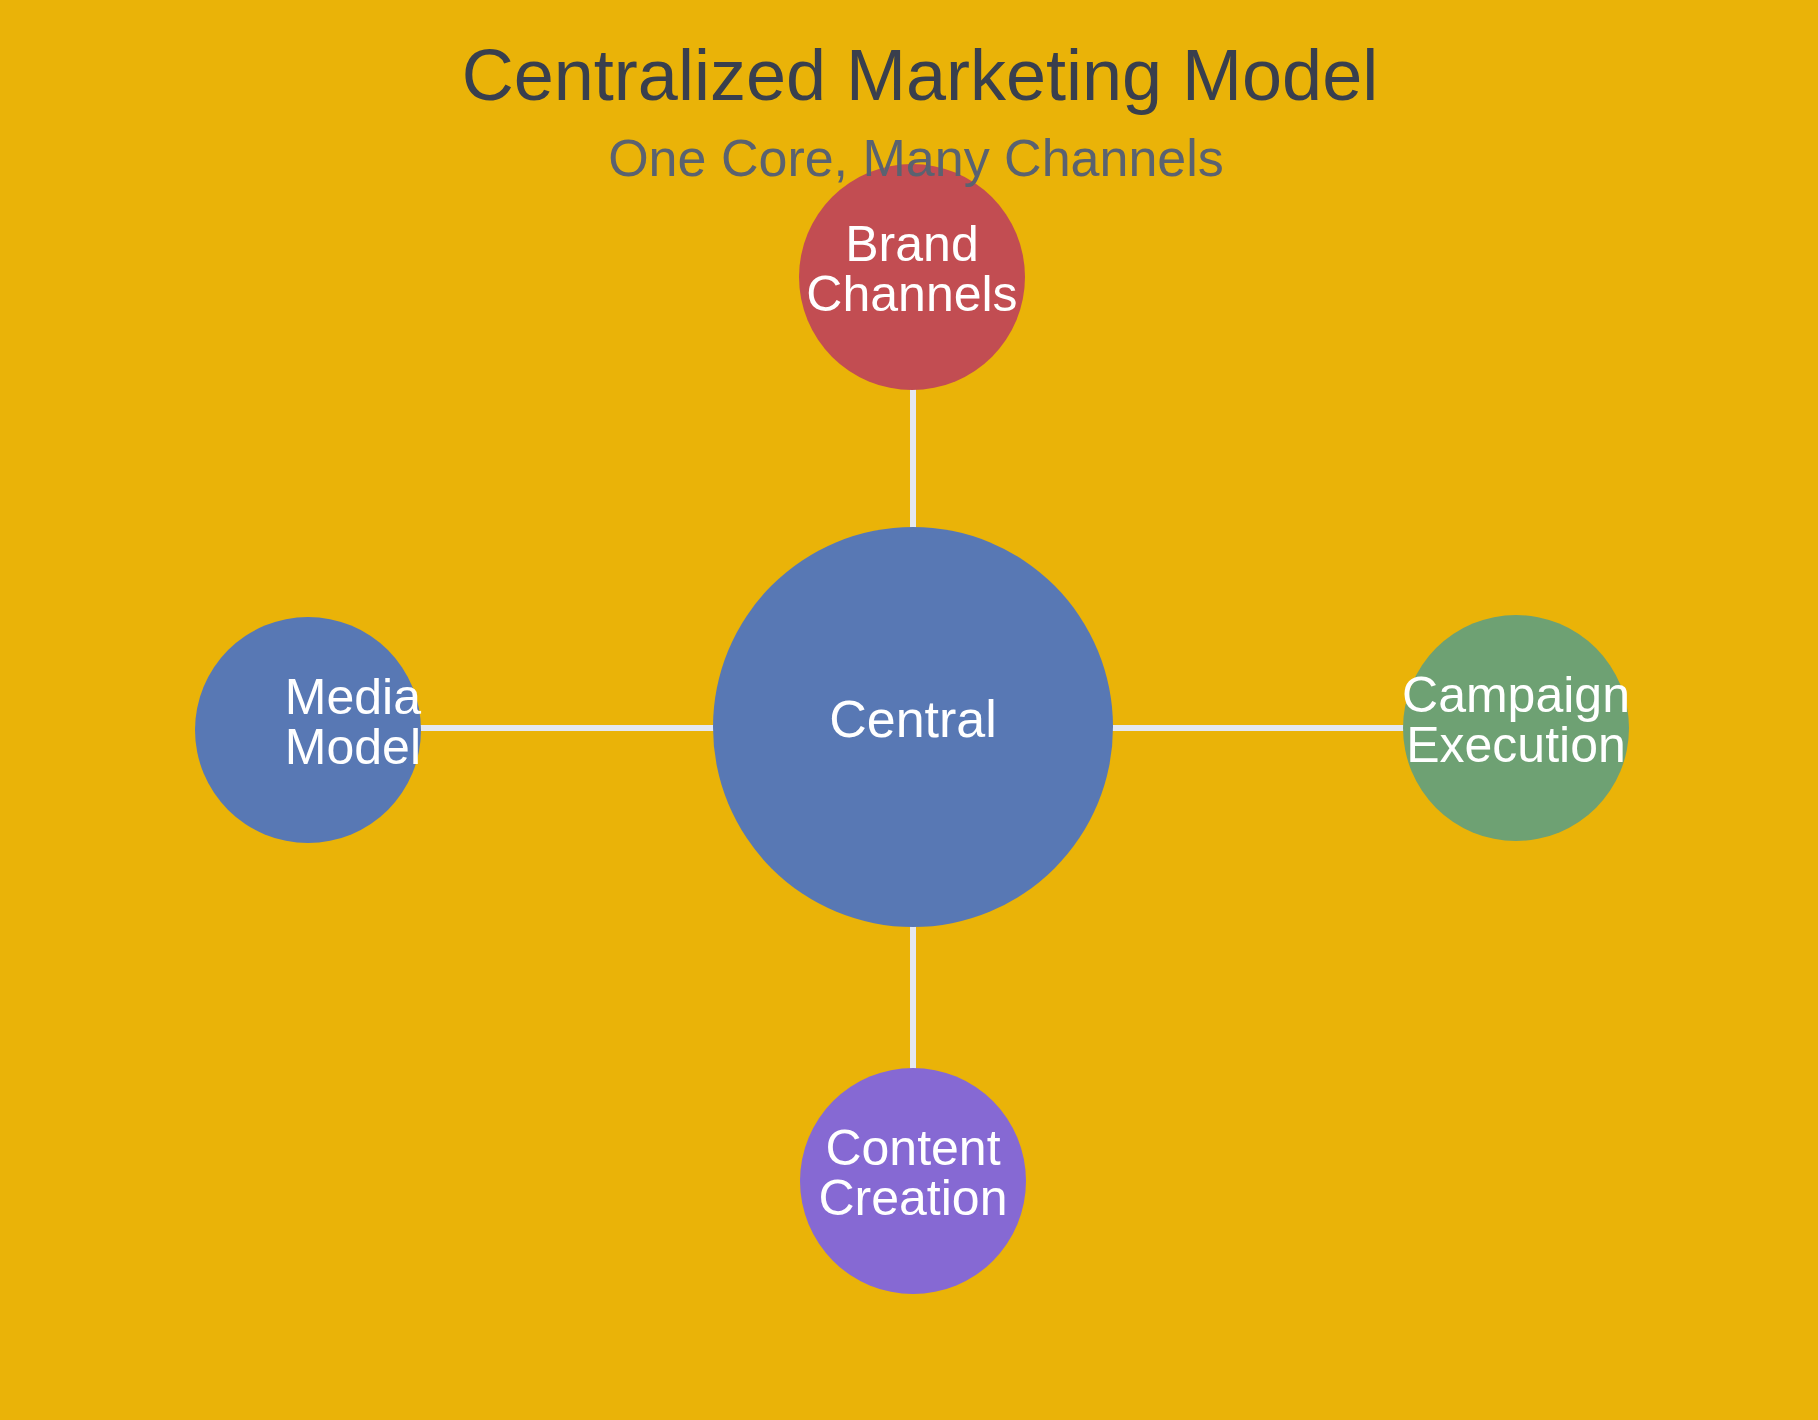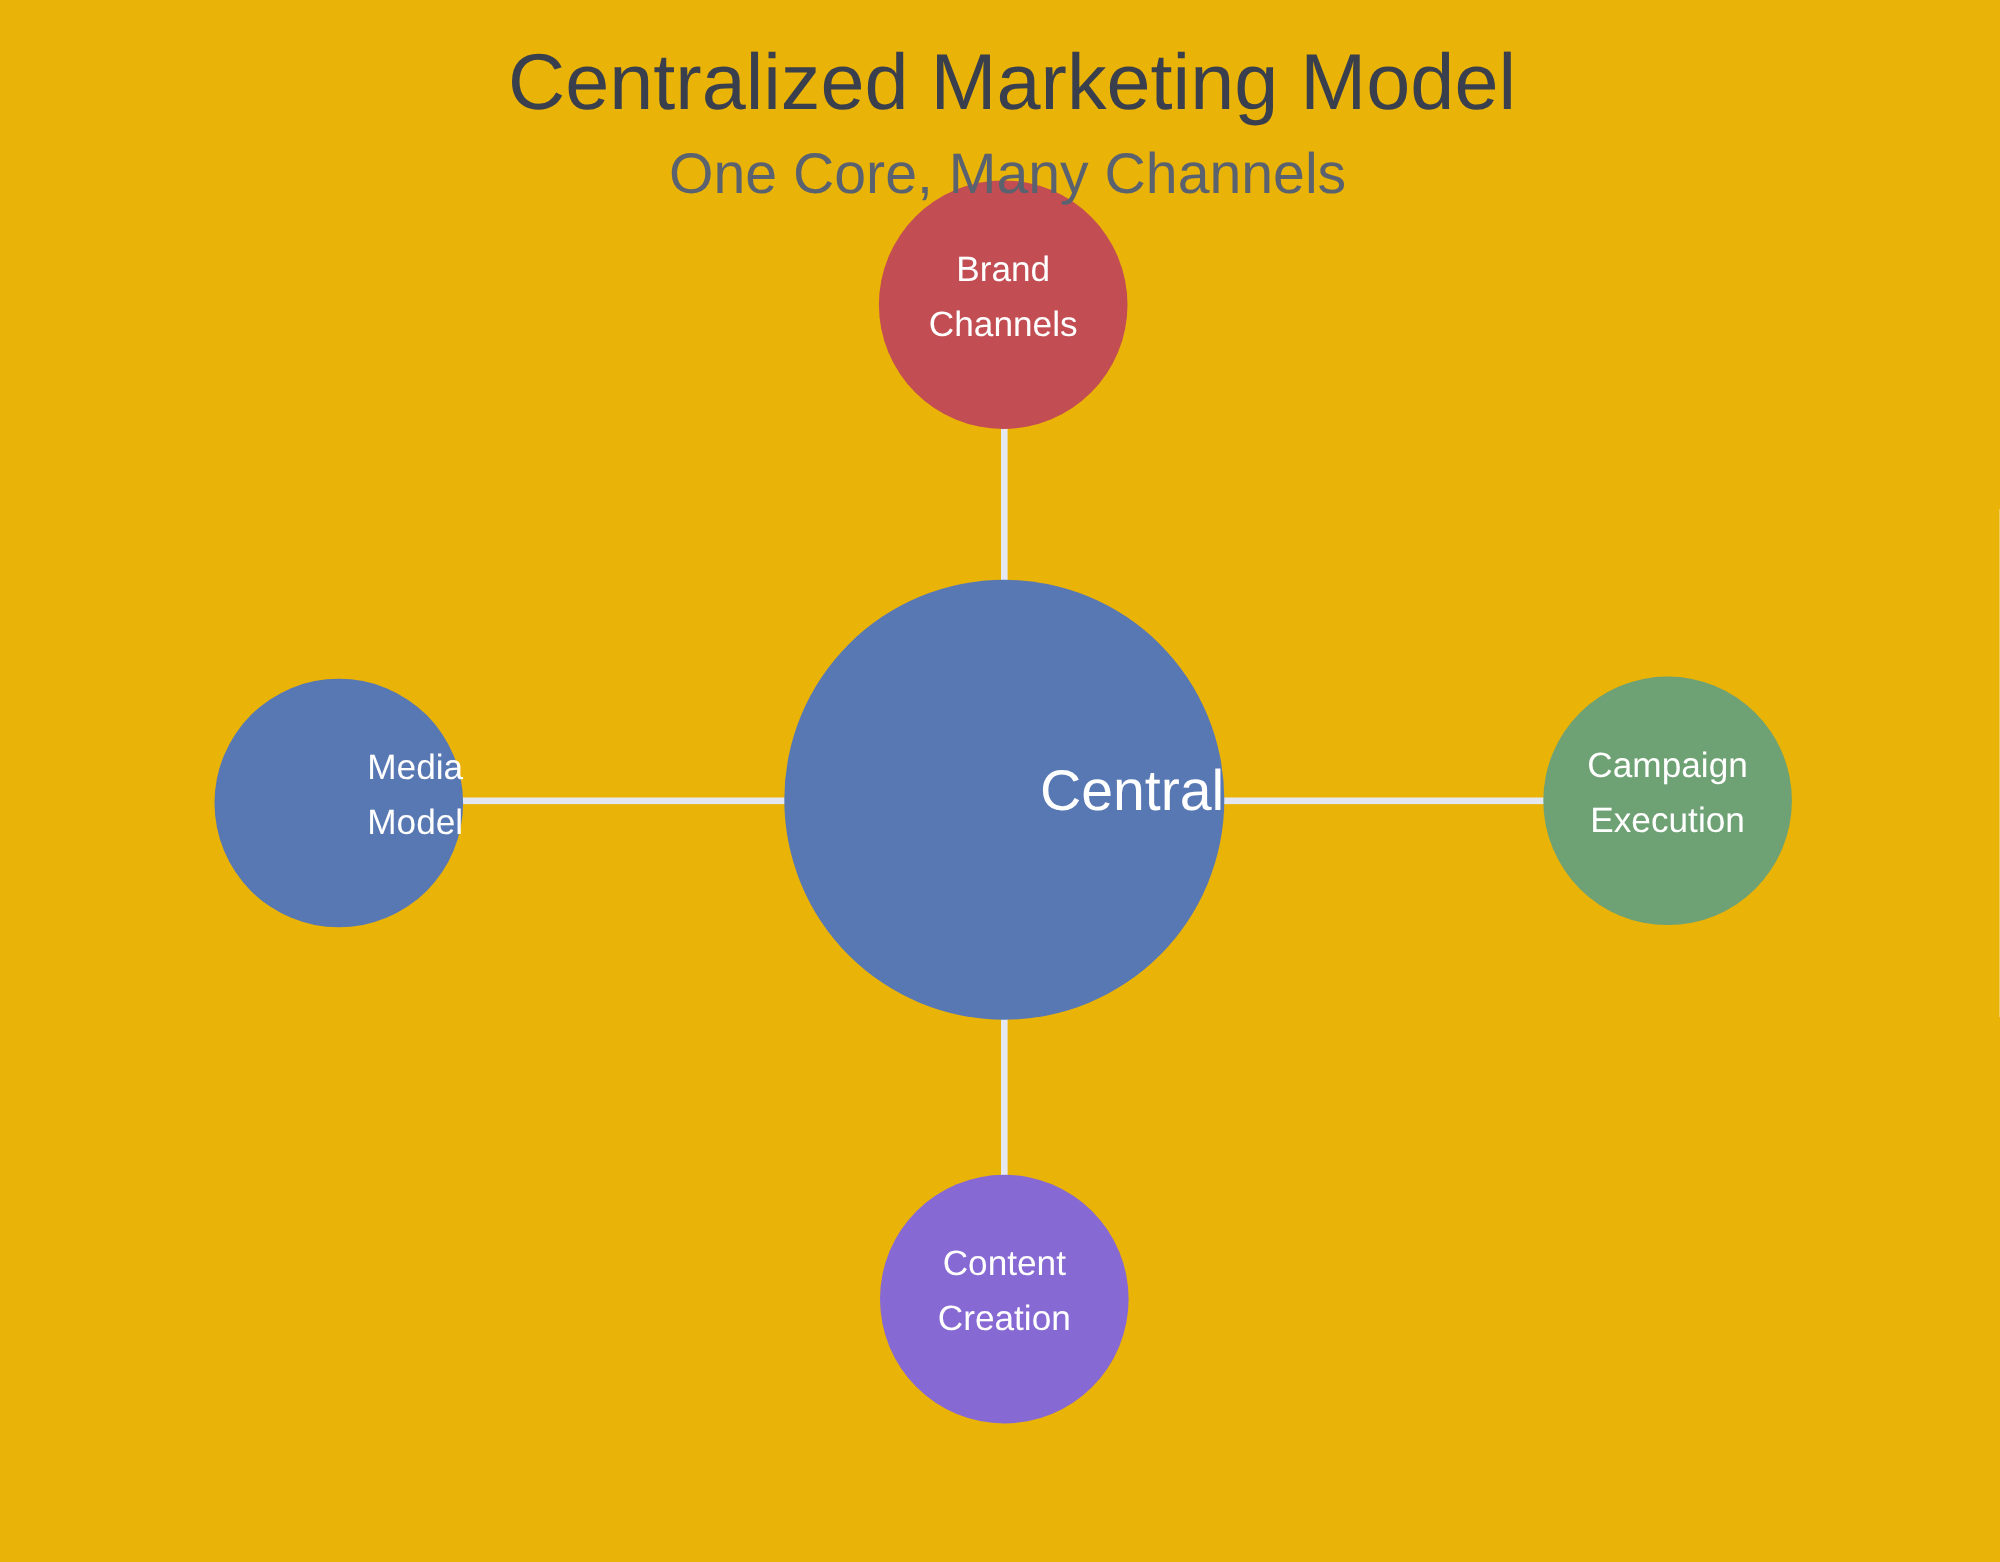--- a/index.html
+++ b/index.html
@@ -54,27 +54,27 @@
     z-index: 2;
   }
   .node .label {
     text-align: center;
     color: #ffffff;
     transform: translateY(-8px);
   }
   .node .label span { display: block; }
   .node.satellite {
     width: 226px; height: 226px;
-    font-size: 32px; line-height: 50px;
+    font-size: 50px; line-height: 50px;
   }
   .node.center-node {
     width: 400px; height: 400px;
     font-size: 52px; line-height: 61px;
   }
-  .node.pos-center { left: 713px; top: 527px; justify-content: flex-end; }
+  .node.pos-center { left: 713px; top: 527px; }
   .node.pos-top    { left: 799px; top: 164px; }
   .node.pos-left   { left: 195px; top: 617px; justify-content: flex-end; }
   .node.pos-right  { left: 1403px; top: 615px; }
   .node.pos-bottom { left: 800px; top: 1068px; }
 </style>
 </head>
 <body>
 
 <div class="canvas">
 

